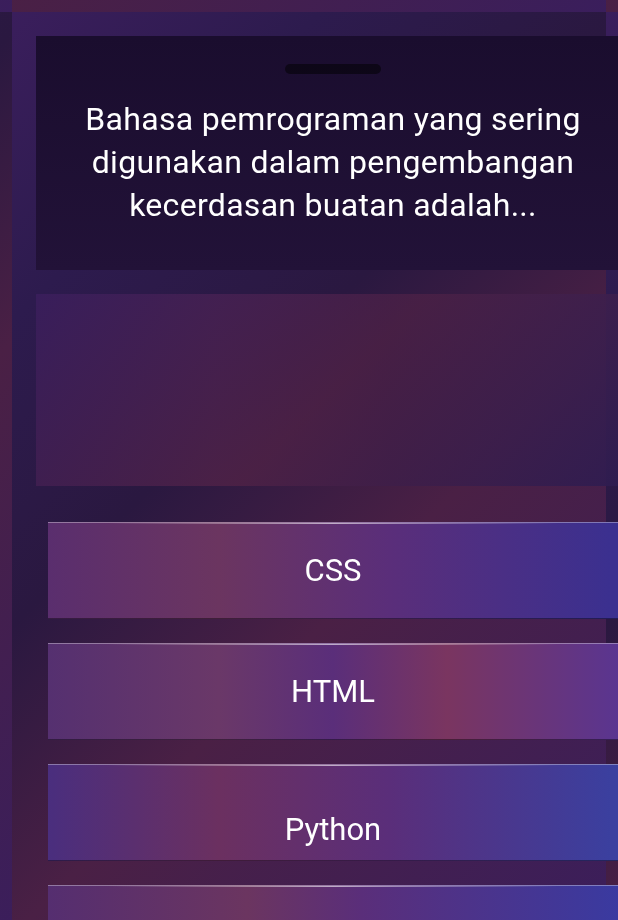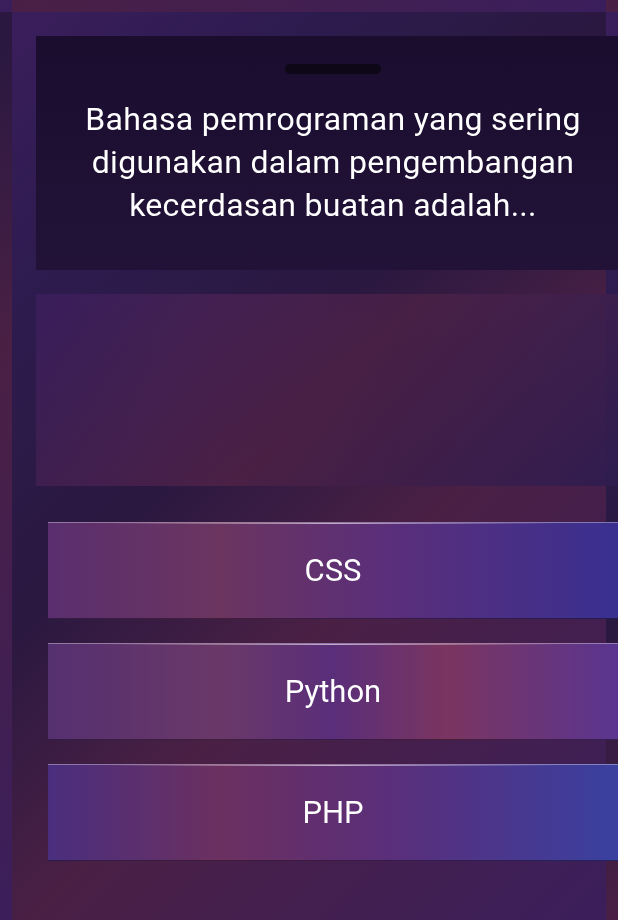--- a/index.html
+++ b/index.html
@@ -71,20 +71,21 @@
     .option-button:nth-child(1) {
       background: linear-gradient(90deg, #5a2e6e 0%, #6b3560 30%, #5a2e7a 60%, #3a3090 100%);
     }
     
     .option-button:nth-child(2) {
       background: linear-gradient(90deg, #553070 0%, #6a3868 30%, #5a2e7a 50%, #7a3560 70%, #5a3590 100%);
     }
     
     .option-button:nth-child(3) {
       background: linear-gradient(90deg, #4a2e7e 0%, #6b3060 30%, #5a2e7a 60%, #3a40a0 100%);
+      align-items: flex-end;
     }
     
     .option-button:nth-child(4) {
       background: linear-gradient(90deg, #552e70 0%, #6b3560 35%, #5a2e7a 55%, #3a3aa0 100%);
     }
     
     .option-button:nth-child(5) {
       background: linear-gradient(90deg, #4a2e80 0%, #3a2e90 40%, #4a2e7a 70%, #3a3aa0 100%);
     }
     
@@ -106,18 +107,21 @@
   <div class="question-text">Bahasa pemrograman yang sering digunakan dalam pengembangan kecerdasan buatan adalah...</div>
 </div>
 
 <div class="mid-space"></div>
 
 <div class="options-container">
   <div class="option-button">
     <span>CSS</span>
   </div>
   <div class="option-button">
+    <span>HTML</span>
+  </div>
+  <div class="option-button">
     <span>Python</span>
   </div>
   <div class="option-button">
     <span>PHP</span>
   </div>
 </div>
 
 </body></html>

